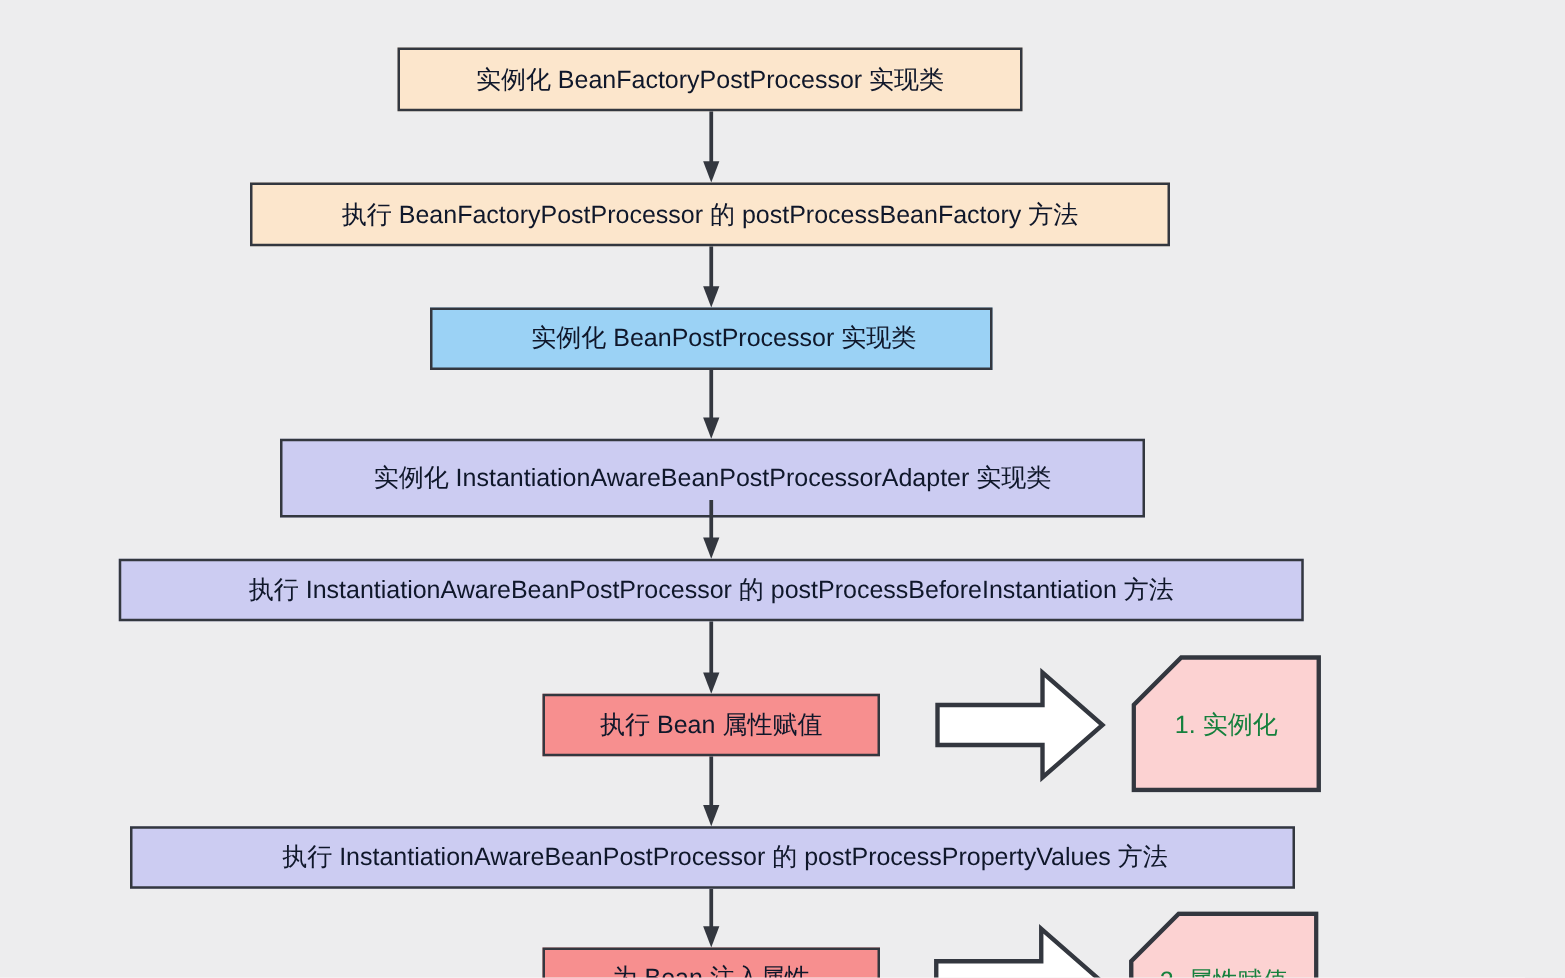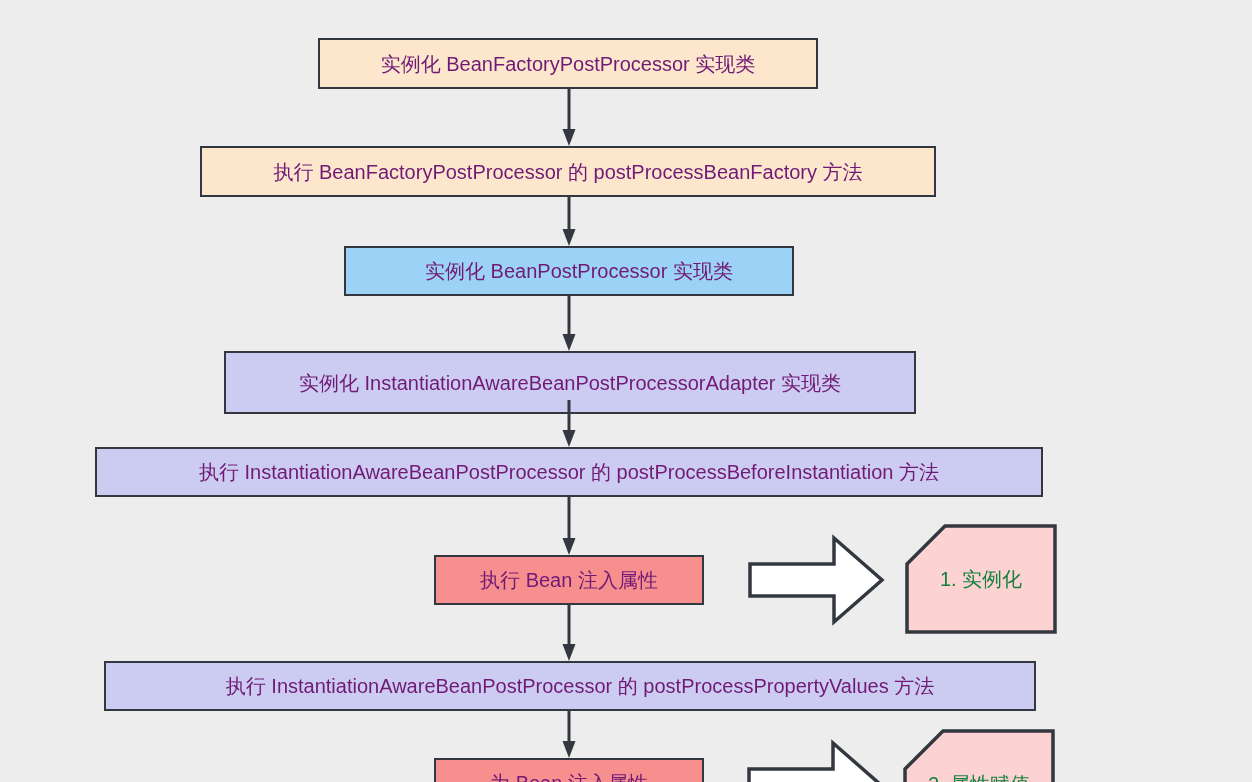--- a/index.html
+++ b/index.html
@@ -12,21 +12,21 @@
     font-family: "Liberation Sans", "DejaVu Sans", sans-serif;
   }
   .node {
     position: absolute;
     box-sizing: border-box;
     border: 2.5px solid #33373f;
     display: flex;
     align-items: center;
     justify-content: center;
     font-size: 20px;
-    color: #701a75;
+    color: #0f172a;
     white-space: nowrap;
     line-height: 1;
   }
   .peach { background: #fce6cc; }
   .blue  { background: #9bd2f5; }
   .lav   { background: #ccccf2; }
   .red   { background: #f78f8f; }
 
   #n1 { left: 318px; top: 38px;  width: 500px; height: 51px; }
   #n2 { left: 200px; top: 146px; width: 736px; height: 51px; }
@@ -63,21 +63,21 @@
 </head>
 <body>
 
 <div class="canvas">
 
   <div class="node peach" id="n1">实例化 BeanFactoryPostProcessor 实现类</div>
   <div class="node peach" id="n2">执行 BeanFactoryPostProcessor 的 postProcessBeanFactory 方法</div>
   <div class="node blue" id="n3">实例化 BeanPostProcessor 实现类</div>
   <div class="node lav" id="n4">实例化 InstantiationAwareBeanPostProcessorAdapter 实现类</div>
   <div class="node lav" id="n5">执行 InstantiationAwareBeanPostProcessor 的 postProcessBeforeInstantiation 方法</div>
-  <div class="node red" id="n6">执行 Bean 注入属性</div>
+  <div class="node red" id="n6">执行 Bean 属性赋值</div>
   <div class="node lav" id="n7">执行 InstantiationAwareBeanPostProcessor 的 postProcessPropertyValues 方法</div>
   <div class="node red" id="n8">为 Bean 注入属性</div>
 
   <svg class="connector" id="c1" viewBox="0 0 16 57">
     <line x1="8" y1="0" x2="8" y2="44" stroke="#33373f" stroke-width="3"></line>
     <polygon points="1.5,40 14.5,40 8,57" fill="#33373f"></polygon>
   </svg>
   <svg class="connector" id="c2" viewBox="0 0 16 49">
     <line x1="8" y1="0" x2="8" y2="36" stroke="#33373f" stroke-width="3"></line>
     <polygon points="1.5,32 14.5,32 8,49" fill="#33373f"></polygon>

